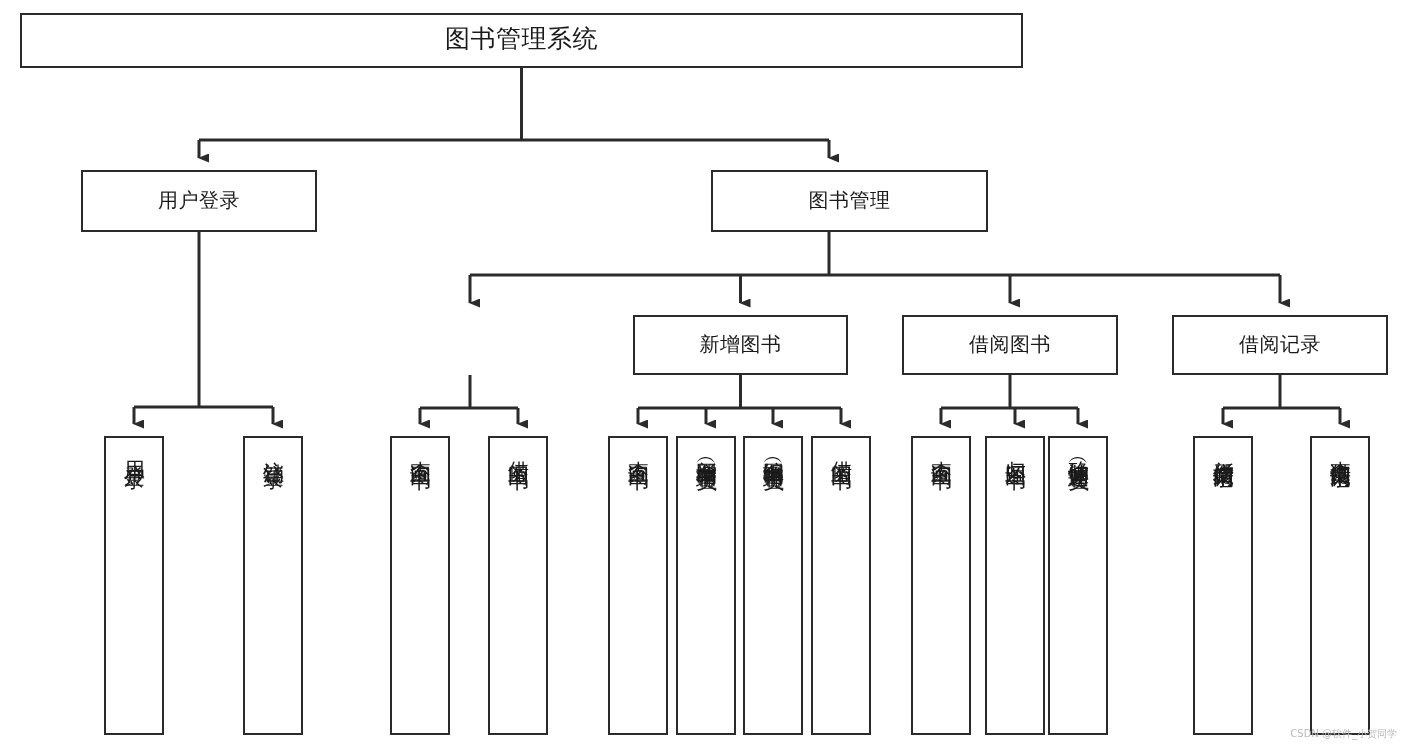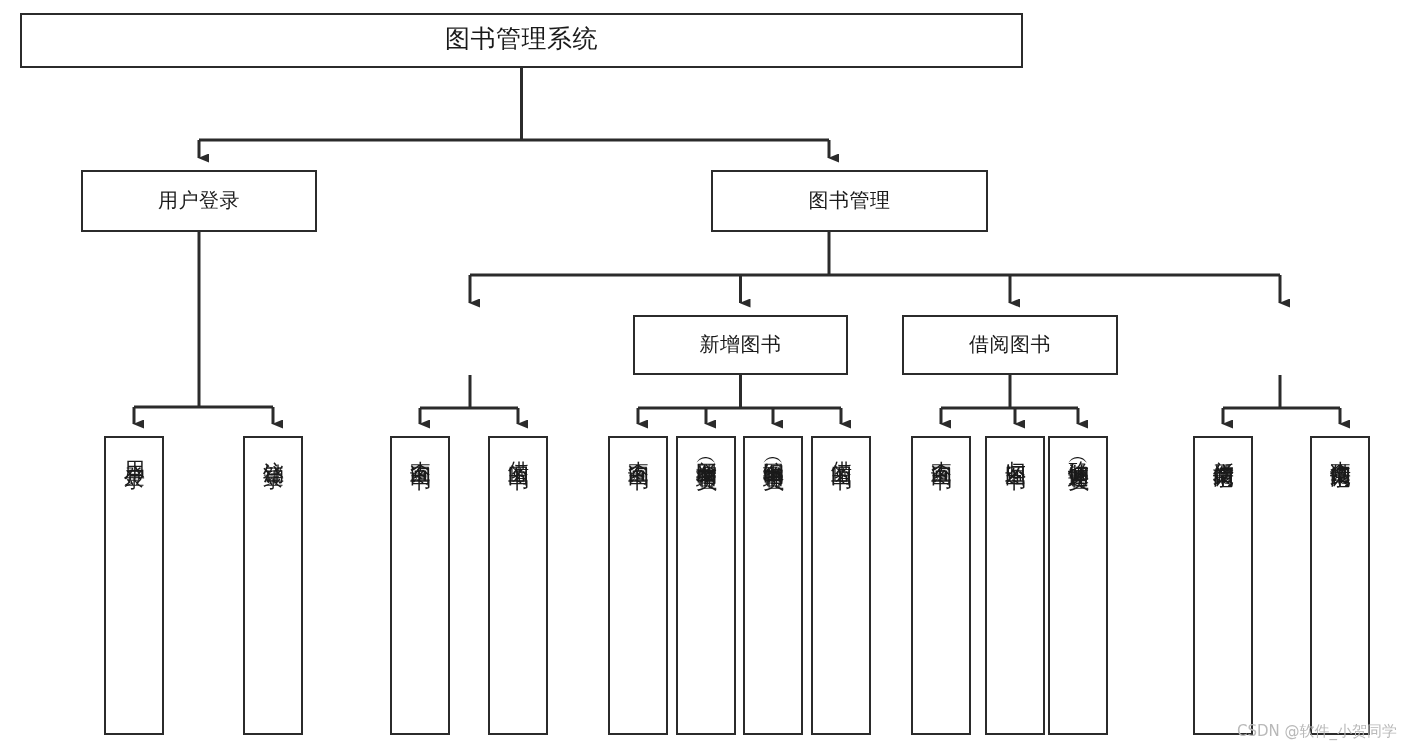--- a/index.html
+++ b/index.html
@@ -47,21 +47,21 @@
     font-size:21px;
     line-height:1.0;
     letter-spacing:3px;
     white-space:nowrap;
   }
   .leaf.tall .lbl{font-size:21px;letter-spacing:1.5px;}
 
   .watermark{
     position:absolute;
     right:8px;bottom:6px;
-    font-size:15px;
+    font-size:10px;
     color:#b9b9b9;
     z-index:3;
     white-space:nowrap;
     pointer-events:none;
   }
 </style>
 </head>
 <body>
 
 <div id="canvas">
@@ -119,20 +119,23 @@
   <div class="node h-node" id="n-book-manage" style="left: 711px; top: 170px; width: 277px; height: 62px;">
     <span class="lbl">图书管理</span>
   </div>
 
   <div class="node h-node" id="n-book-borrow" style="left: 633px; top: 315px; width: 215px; height: 60px;">
     <span class="lbl">新增图书</span>
   </div>
   <div class="node h-node" id="n-current-borrow" style="left: 902px; top: 315px; width: 216px; height: 60px;">
     <span class="lbl">借阅图书</span>
   </div>
+  <div class="node h-node" id="n-borrow-record" style="left: 1172px; top: 315px; width: 216px; height: 60px;">
+    <span class="lbl">借阅记录</span>
+  </div>
 
   <div class="node leaf" id="n-leaf-0" style="left: 104px; top: 436px; width: 60px; height: 299px;">
     <span class="lbl">用户登录</span>
   </div>
   <div class="node leaf" id="n-leaf-1" style="left: 243px; top: 436px; width: 60px; height: 299px;">
     <span class="lbl">注销登录</span>
   </div>
   <div class="node leaf" id="n-leaf-2" style="left: 390px; top: 436px; width: 60px; height: 299px;">
     <span class="lbl">查询图书</span>
   </div>

